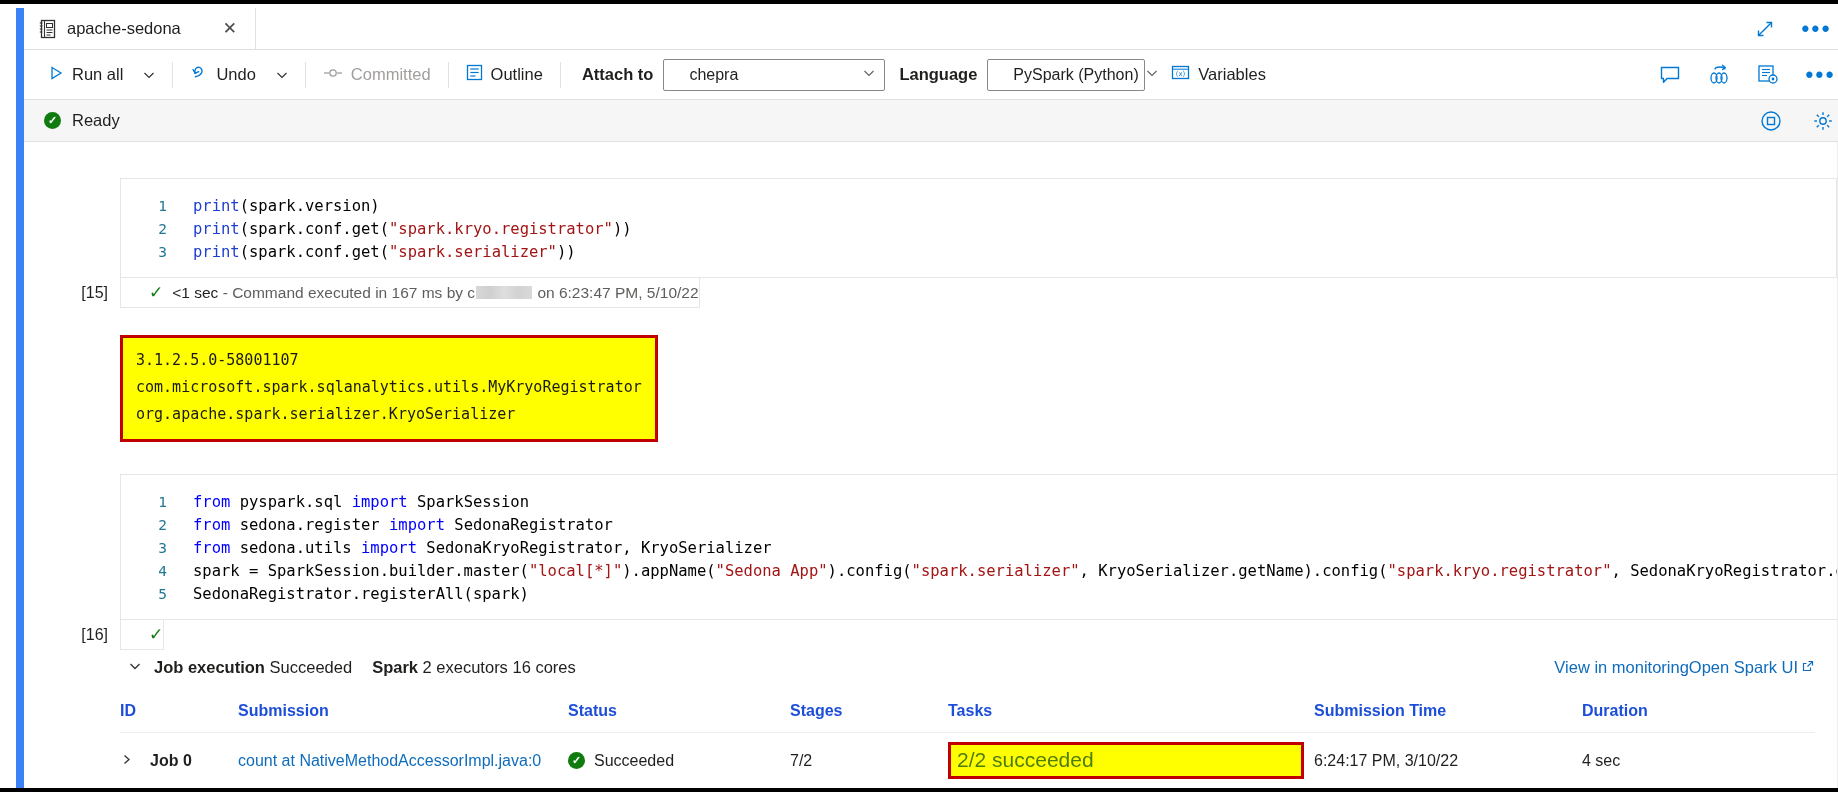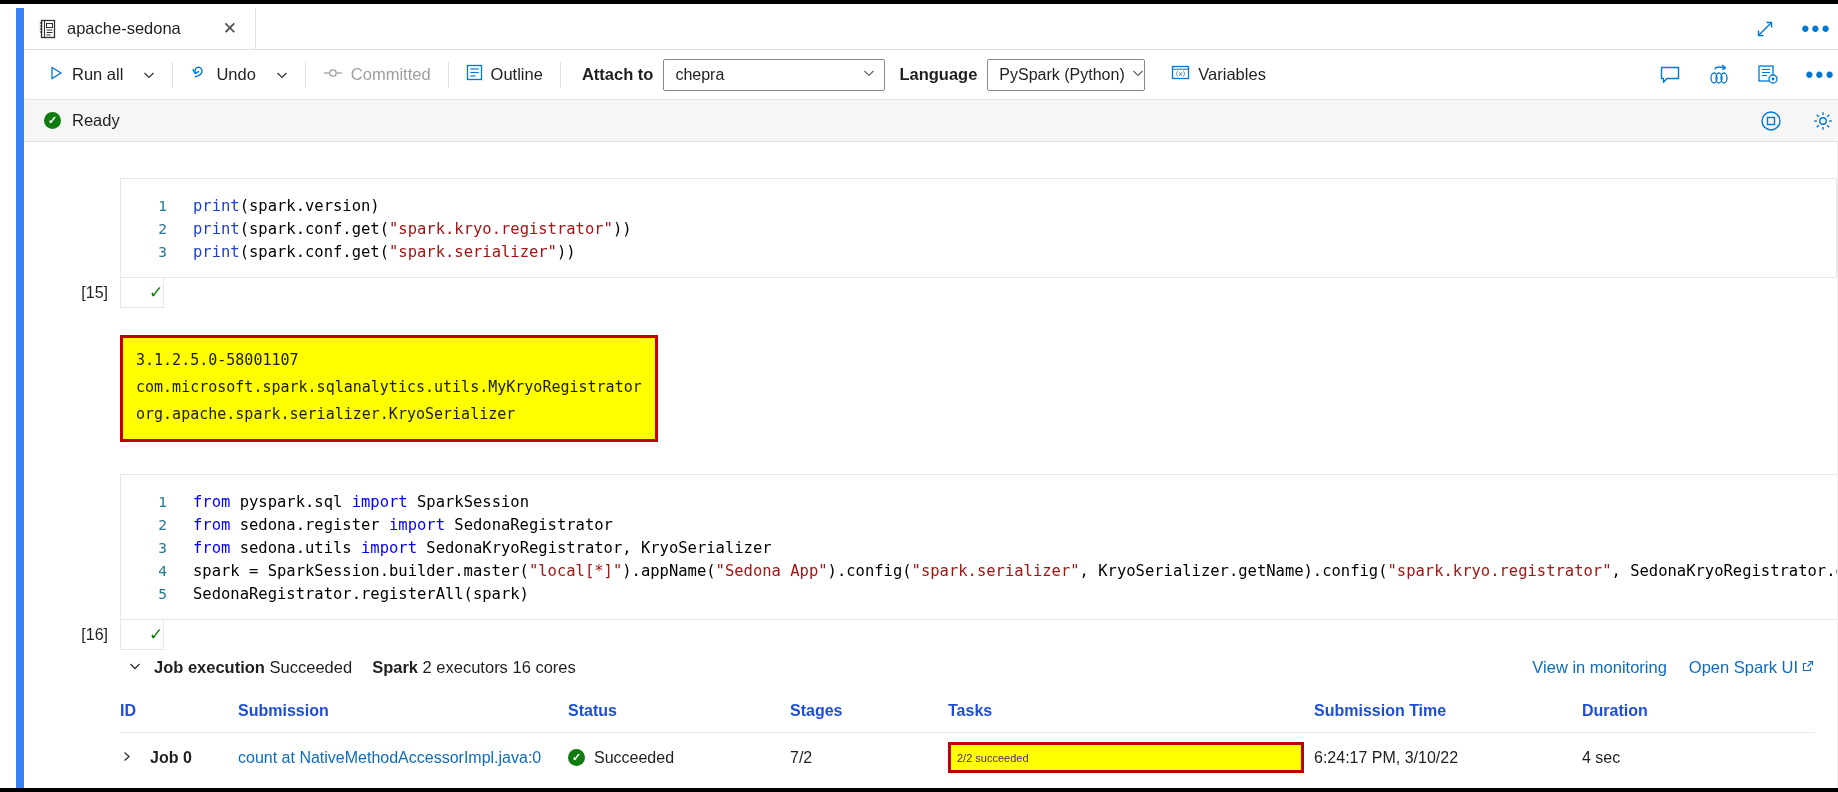--- a/index.html
+++ b/index.html
@@ -106,21 +106,21 @@
     font-size: 16.5px; color: #201f1e;
     font-weight: bold;
     margin: 0 10px 0 14px;
     white-space: nowrap;
   }
   .combo {
     height: 32px;
     border: 1px solid #8a8886;
     border-radius: 2px;
     display: flex; align-items: center;
-    padding: 0 8px 0 11px;
+    padding: 0 8px 0 25px;
     min-width: 0;
     background: #fff;
     cursor: pointer;
     gap: 6px;
   }
   .combo .combo-val {
     font-size: 16px; color: #201f1e; white-space: nowrap;
     flex: 1 1 auto;
   }
   #attach-combo { width: 222px; }
@@ -259,21 +259,21 @@
   .job-header {
     display: flex; align-items: center;
     height: 34px; gap: 9px;
     padding-left: 8px;
   }
   .job-header .chev { color: #323130; font-size: 13px; margin-right: 3px; }
   .job-h-text { font-size: 16.5px; color: #201f1e; white-space: nowrap; }
   .job-h-text b { font-weight: bold; }
   .job-h-text .sp { margin-left: 20px; }
   .job-links {
-    margin-left: auto; display: flex; align-items: center; gap: 22px;
+    margin-left: auto; display: flex; align-items: center; 
   }
   .link {
     color: #0f6cbd; font-size: 16.5px; cursor: pointer;
     display: flex; align-items: center; gap: 3px;
     white-space: nowrap;
   }
 
   table.jobs {
     width: 100%; border-collapse: collapse;
     margin-top: 10px;
@@ -311,21 +311,21 @@
     padding: 3px 6px 4px 6px;
     display: block;
     position: relative;
     margin-right: 10px;
   }
   .taskbar {
     height: 3px; background: #107c10;
     width: 100%;
     margin-bottom: 5px;
   }
-  .tasks-label { font-size: 11px; color: #4c1d95; }
+  .tasks-label { font-size: 21px; color: #4d7c0f; }
 
   .true-out {
     margin: 7px 0 0 96px;
     padding-left: 8px;
     font-family: "DejaVu Sans Mono", "Liberation Mono", monospace;
     font-size: 15px;
     color: #1a1a1a;
   }
 
   .circ-check {
@@ -526,20 +526,23 @@
           <div class="cell-box">
             <div class="code" id="code-15"><span class="ln">1</span><span class="kf">print</span><span class="pl">(spark.version)</span>
 <span class="ln">2</span><span class="kf">print</span><span class="pl">(spark.conf.get(</span><span class="s">"spark.kryo.registrator"</span><span class="pl">))</span>
 <span class="ln">3</span><span class="kf">print</span><span class="pl">(spark.conf.get(</span><span class="s">"spark.serializer"</span><span class="pl">))</span></div>
           </div>
         </div>
         <div class="cell-row">
           <div class="gutter" style="padding-top:6px;">[15]</div>
           <div class="exec-row">
             <span class="check-ico">✓</span>
+            <span class="exec-txt">
+              <b>&lt;1 sec</b><span> - Command executed in 167 ms by </span><span>c</span><span class="redact"></span><span> on 6:23:47 PM, 5/10/22</span>
+            </span>
           </div>
         </div>
       </div>
 
       
       <div class="output-hl" id="output-hl">3.1.2.5.0-58001107
 com.microsoft.spark.sqlanalytics.utils.MyKryoRegistrator
 org.apache.spark.serializer.KryoSerializer</div>
 
       

